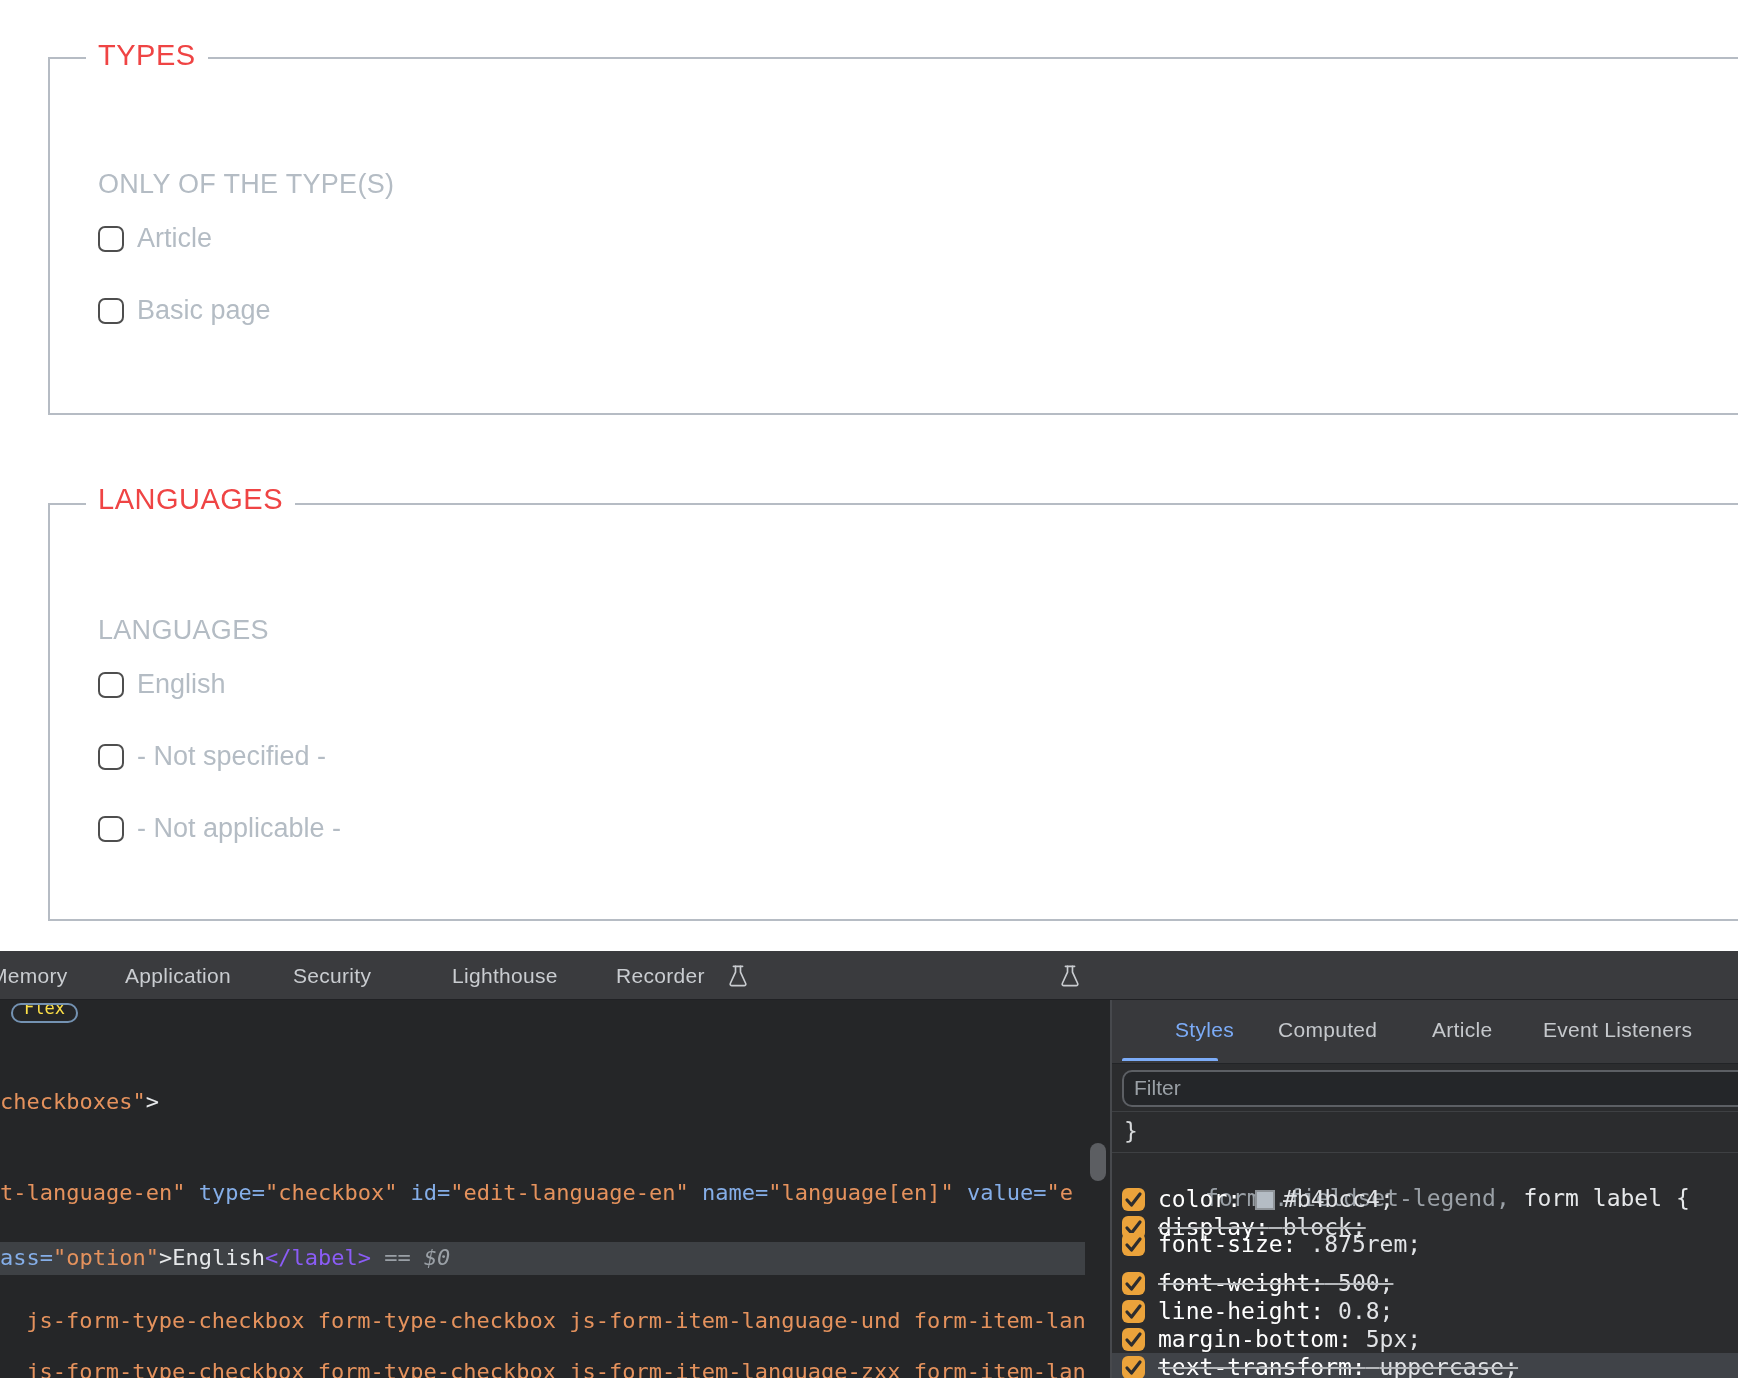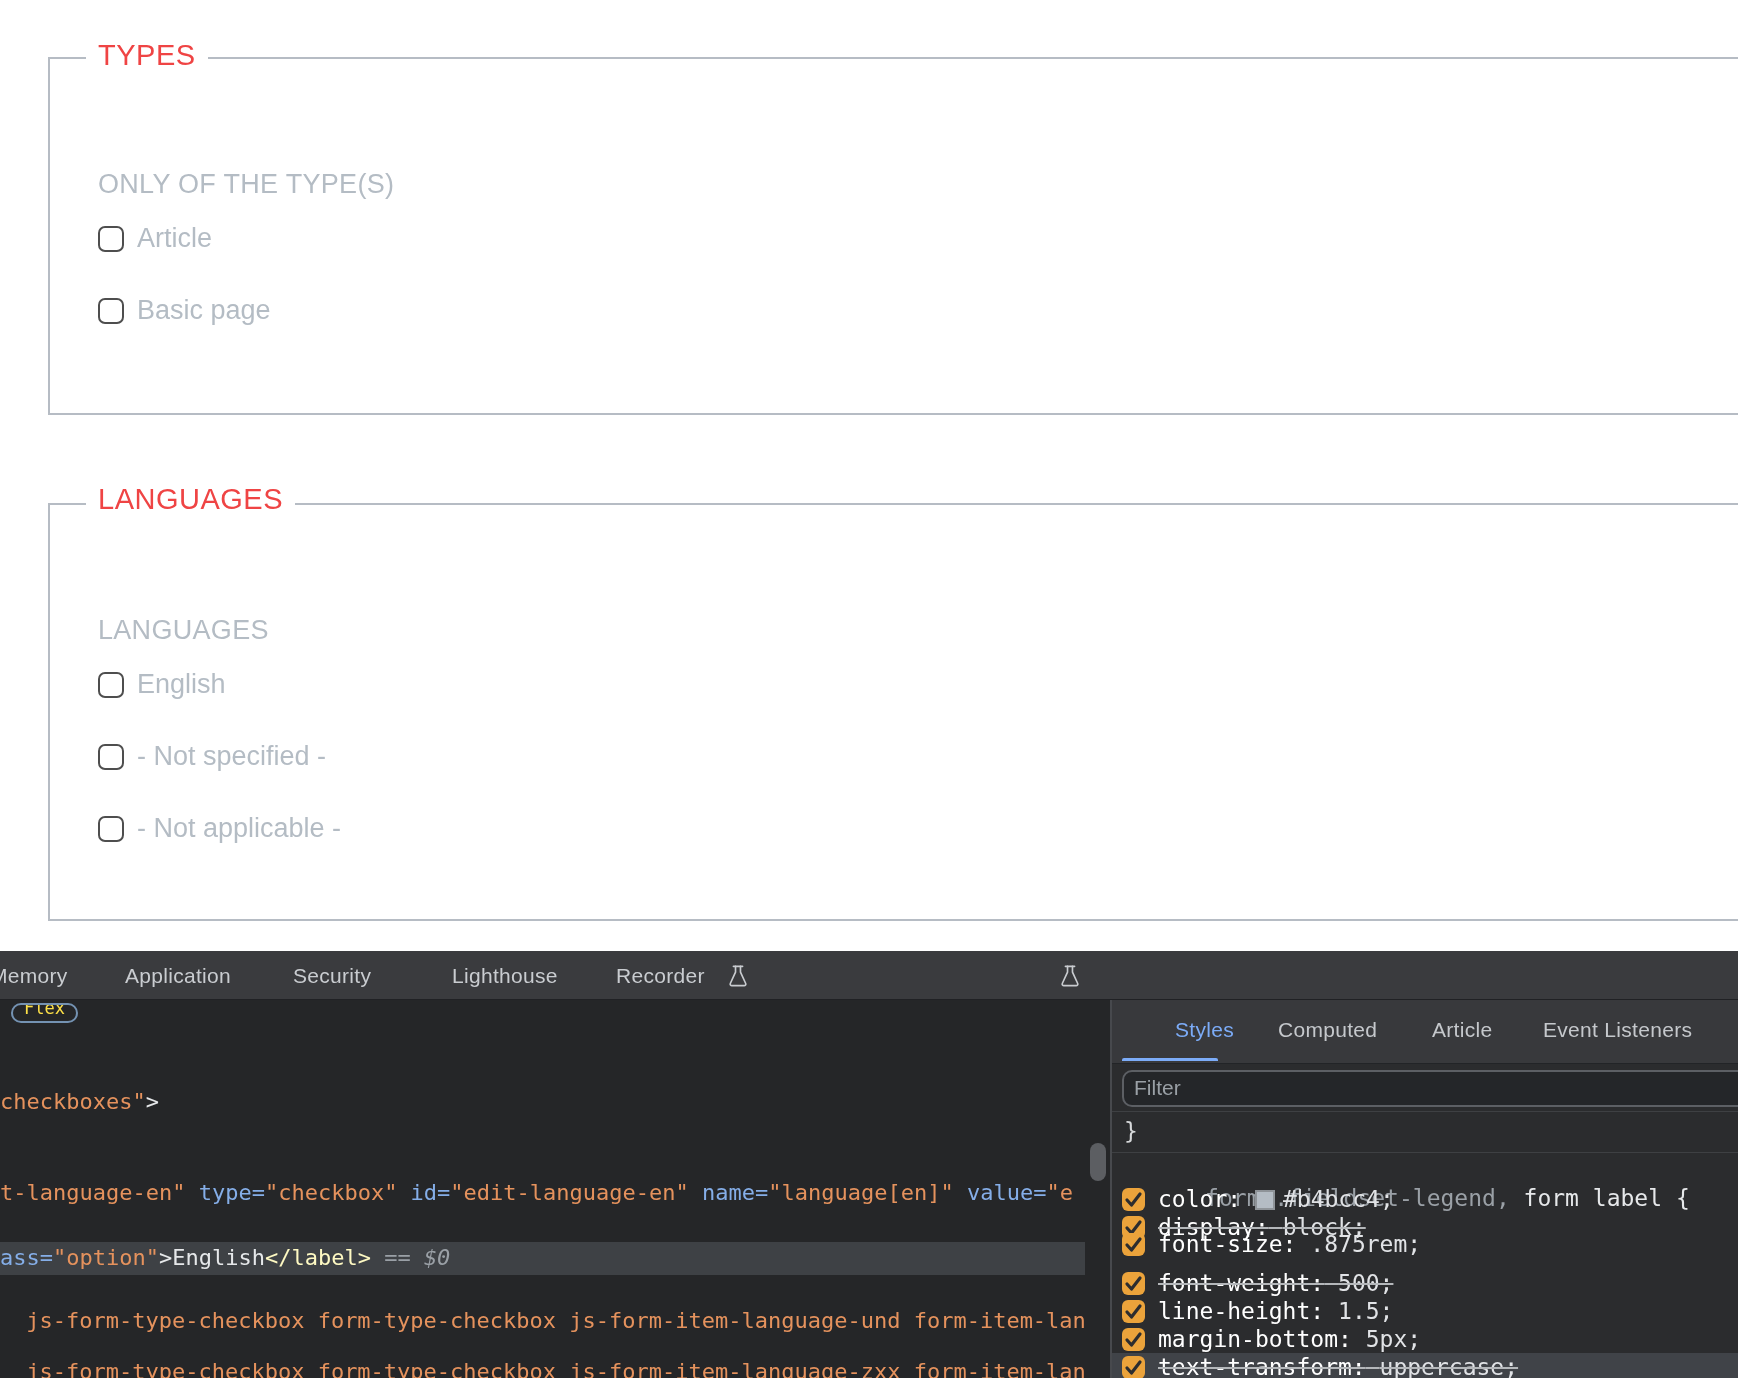--- a/index.html
+++ b/index.html
@@ -30,21 +30,21 @@
   .flex-badge { position:absolute; left:11px; top:3px; width:67px; height:20px;
     border:2px solid #7492b2; border-radius:10px; overflow:hidden; }
   .flex-badge span { display:block; margin-top:-7px; text-align:center; color:#fde047;
     font-size:17px; font-family:"DejaVu Sans Mono", monospace; }
   .code-clip { position:absolute; left:0; top:0; width:1085px; height:378px; overflow:hidden; }
   .code-line { position:absolute; height:28px; line-height:28px; white-space:pre;
     font-family:"DejaVu Sans Mono", monospace; font-size:22px; }
   .hl-band { position:absolute; left:0; width:1085px; height:33px; background:#3e4145; }
   .seg-val   { color:#e5925d; }
   .seg-attr  { color:#85aee8; }
-  .seg-tag   { color:#fef9c3;margin-top:22px; }
+  .seg-tag   { color:#8b5cf6;margin-top:22px; }
   .seg-white { color:#e6e8ea; }
   .seg-gray  { color:#9aa0a6; }
   .seg-gray-italic { color:#9aa0a6; font-style:italic; }
   .v-scroll-thumb { position:absolute; left:1090px; top:143px; width:16px; height:38px;
     border-radius:8px; background:#5c5e62; }
   .panel-divider { position:absolute; left:1110px; top:1000px; width:2px; height:378px; background:#47494d; }
 
   .sidebar { position:absolute; left:1112px; top:1000px; width:626px; height:378px;
     background:#2b2c2e; overflow:hidden; }
   .sb-tabrow { position:absolute; left:0; top:0; width:626px; height:64px; background:#38393c;
@@ -191,21 +191,21 @@
         <div class="decl-row" style="top: 269px;">
           <span class="decl-check"><svg viewBox="0 0 23 23" width="23" height="23">
               <polyline points="5,12 9.5,17 18,6" fill="none" stroke="#2c2d2f" stroke-width="3.2" stroke-linecap="round" stroke-linejoin="round"></polyline>
             </svg></span>
           <span class="decl-text mono struck"><span class="prop-name">font-weight:</span> <span class="prop-val">500;</span></span>
         </div>
         <div class="decl-row" style="top: 297px;">
           <span class="decl-check"><svg viewBox="0 0 23 23" width="23" height="23">
               <polyline points="5,12 9.5,17 18,6" fill="none" stroke="#2c2d2f" stroke-width="3.2" stroke-linecap="round" stroke-linejoin="round"></polyline>
             </svg></span>
-          <span class="decl-text mono"><span class="prop-name">line-height:</span> <span class="prop-val">1.5;</span></span>
+          <span class="decl-text mono"><span class="prop-name">line-height:</span> <span class="prop-val">0.8;</span></span>
         </div>
         <div class="decl-row" style="top: 325px;">
           <span class="decl-check"><svg viewBox="0 0 23 23" width="23" height="23">
               <polyline points="5,12 9.5,17 18,6" fill="none" stroke="#2c2d2f" stroke-width="3.2" stroke-linecap="round" stroke-linejoin="round"></polyline>
             </svg></span>
           <span class="decl-text mono"><span class="prop-name">margin-bottom:</span> <span class="prop-val">5px;</span></span>
         </div>
         <div class="decl-row hl" style="top: 353px;">
           <span class="decl-check"><svg viewBox="0 0 23 23" width="23" height="23">
               <polyline points="5,12 9.5,17 18,6" fill="none" stroke="#2c2d2f" stroke-width="3.2" stroke-linecap="round" stroke-linejoin="round"></polyline>

